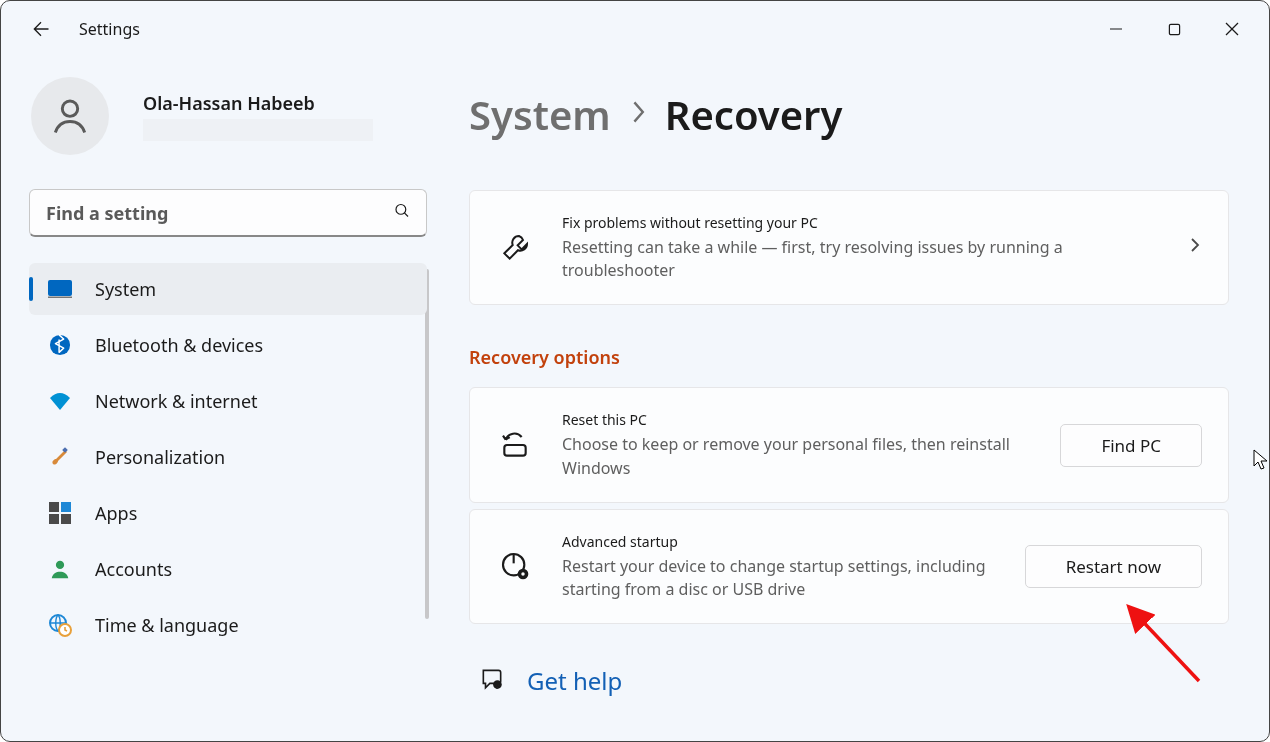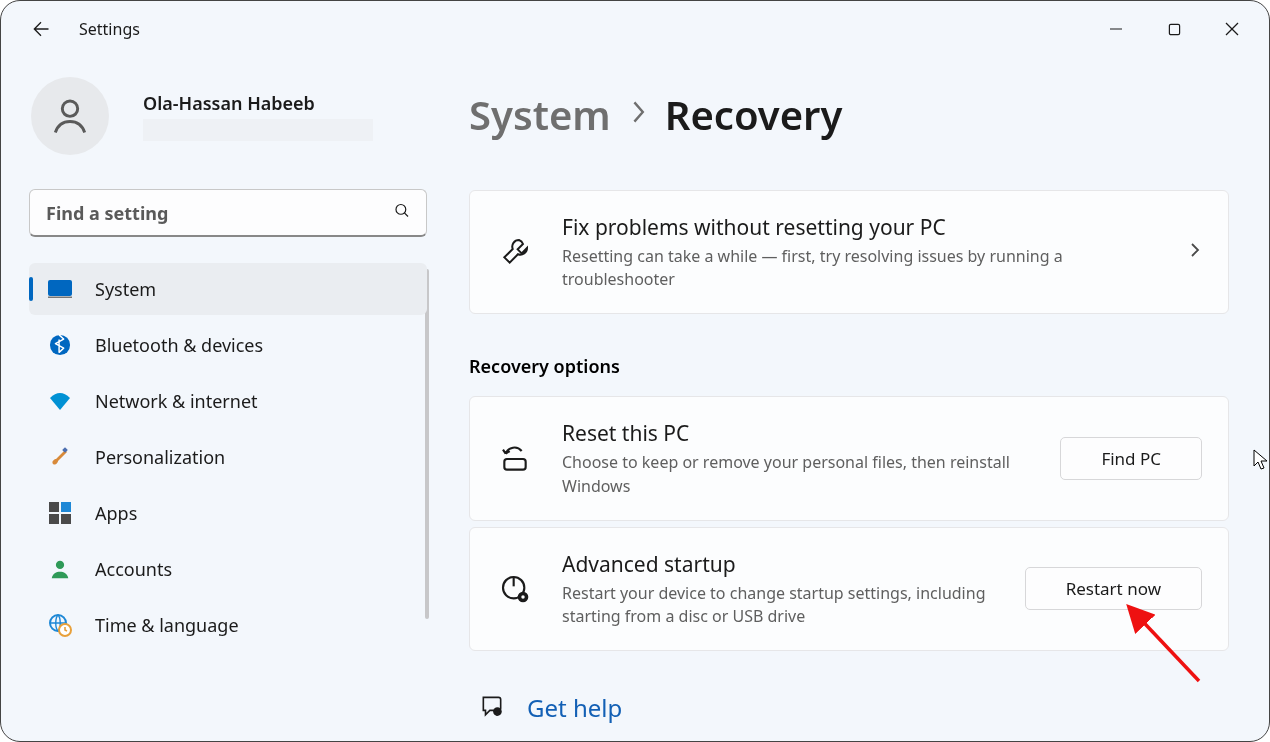--- a/index.html
+++ b/index.html
@@ -1,17 +1,17 @@
 <!DOCTYPE html>
 <html><head>
 <meta charset="utf-8">
 <style>
   * { box-sizing: border-box; margin: 0; padding: 0; font-family: "Segoe UI Variable", "Segoe UI", system-ui, sans-serif; }
   body { background: #fff; width: 1270px; height: 742px; overflow: hidden; position: relative; }
-  .window { width: 1270px; height: 742px; background: #f3f7fc; border: 1px solid #444; border-radius: 20px; overflow: hidden; display: flex; flex-direction: column; position: relative; }
+  .window { width: 1270px; height: 742px; background: #f3f7fc; border: 1px solid #444; border-radius: 10px; overflow: hidden; display: flex; flex-direction: column; position: relative; }
 
   
   .titlebar { height: 56px; display: flex; align-items: center; padding: 0 8px 0 20px; }
   .titlebar .back { width: 40px; height: 40px; display: flex; align-items: center; justify-content: center; border-radius: 6px; cursor: pointer; }
   .titlebar .app-title { font-size: 16px; color: #1a1a1a; margin-left: 18px; }
   .titlebar .spacer { flex: 1; }
   .wcontrols { display: flex; }
   .wbtn { width: 58px; height: 38px; display: flex; align-items: center; justify-content: center; cursor: pointer; }
 
   
@@ -39,27 +39,27 @@
   
   .main { flex:1; padding: 30px 40px 0 28px; overflow:auto; position:relative;}
   .breadcrumb { display:flex; align-items:center; gap: 18px; margin-bottom: 48px;}
   .breadcrumb .bc-parent { font-size: 40px; font-weight: 600; color:#6f6f6f; cursor:pointer;}
   .breadcrumb .chev { color:#6f6f6f;}
   .breadcrumb .bc-current { font-size: 40px; font-weight: 600; color:#1b1b1b;}
 
   .card { background:#fcfdfe; border:1px solid #e6e6e8; border-radius:6px; padding: 22px 26px; display:flex; align-items:center; gap:28px; cursor:pointer; }
   .card .card-icon{ width:38px; display:flex; align-items:center; justify-content:center; flex:0 0 38px;}
   .card .card-body{ flex:1;}
-  .card-title{ font-size:21px; color:#1b1b1b; margin-bottom:4px;}
+  .card-title{ font-size:14px; color:#1b1b1b; margin-bottom:4px;}
   .card-desc{ font-size:16px; color:#5f5f5f; line-height:1.45;}
   .card .card-action{ flex:0 0 auto;}
   .btn { background:#fdfdfe; border:1px solid #d7d7d9; border-radius:5px; padding: 9px 40px; font-size:17px; color:#1b1b1b; cursor:pointer;}
   .card .chev-arrow{ flex:0 0 auto;}
 
-  .section-heading { font-size:18px; font-weight:600; color:#000000; margin:40px 0 18px;}
+  .section-heading { font-size:18px; font-weight:600; color:#c2410c; margin:40px 0 18px;}
   .card + .card { margin-top: 6px; justify-content: flex-end; }
 
   .help { display:flex; align-items:center; gap:22px; margin-top:40px; padding-left:10px;}
   .help a{ color:#1360b5; font-size:24px; text-decoration:none; cursor:pointer;}
 
   
   .arrow-ann{ position:absolute; pointer-events:none;}
   .arrow-ann svg{overflow:visible;}
 
   

